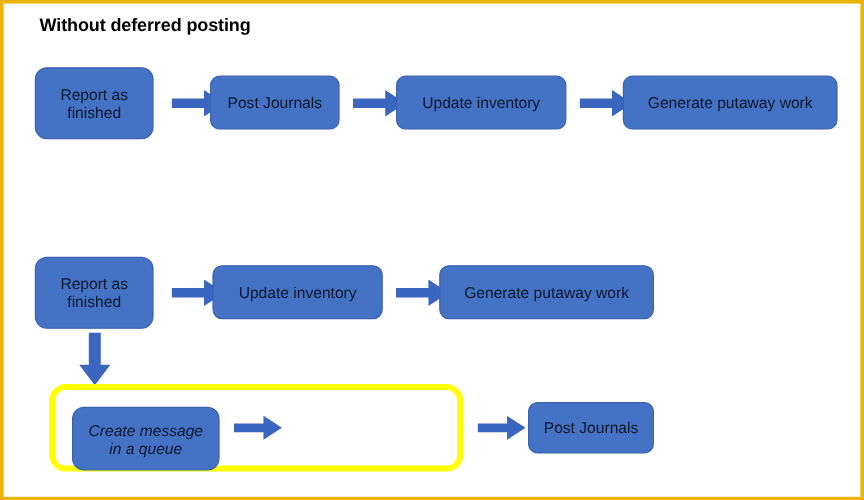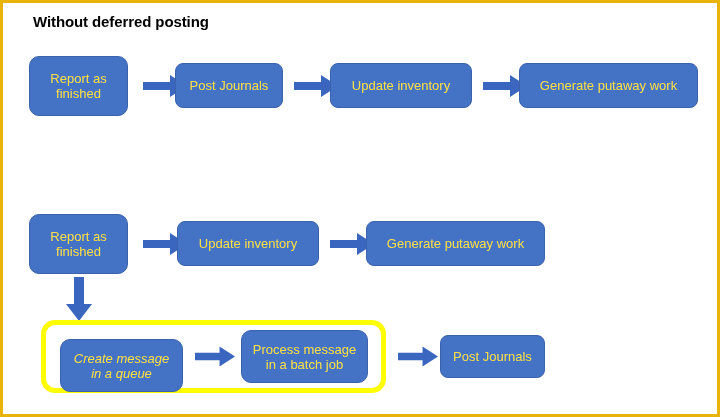--- a/index.html
+++ b/index.html
@@ -25,21 +25,21 @@
     color: #000000;
     letter-spacing: -0.1px;
     white-space: nowrap;
   }
   .node {
     position: absolute;
     box-sizing: border-box;
     background: #4472c4;
     border: 1px solid #3a62ad;
     border-radius: 8px;
-    color: #fde047;
+    color: #0f172a;
     font-size: 13px;
     line-height: 15px;
     display: flex;
     align-items: center;
     justify-content: center;
     text-align: center;
     padding: 2px 6px;
     white-space: pre-line;
   }
   .node.two-line {
@@ -111,22 +111,20 @@
 
   <div class="highlight-box" style="left:38px; top:317px; width:345px; height:73px;"></div>
 
   <div class="node two-line" style="left:57px; top:336px; width:123px; height:53px;font-style:italic;">Create message
 in a queue</div>
 
   <svg class="arrow-h" style="left:192px; top:343px;" width="40" height="21" viewBox="0 0 44 22">
     <path d="M0 7 H27 V0 L44 11 L27 22 V15 H0 Z" fill="#3a66bf"></path>
   </svg>
 
-  <div class="node two-line" style="left:238px; top:327px; width:127px; height:53px;">Process message
-in a batch job</div>
 
   <svg class="arrow-h" style="left:395px; top:343px;" width="40" height="21" viewBox="0 0 44 22">
     <path d="M0 7 H27 V0 L44 11 L27 22 V15 H0 Z" fill="#3a66bf"></path>
   </svg>
 
   <div class="node" style="left:437px; top:332px; width:105px; height:43px;">Post Journals</div>
 
 </div>
 
 </body></html>

